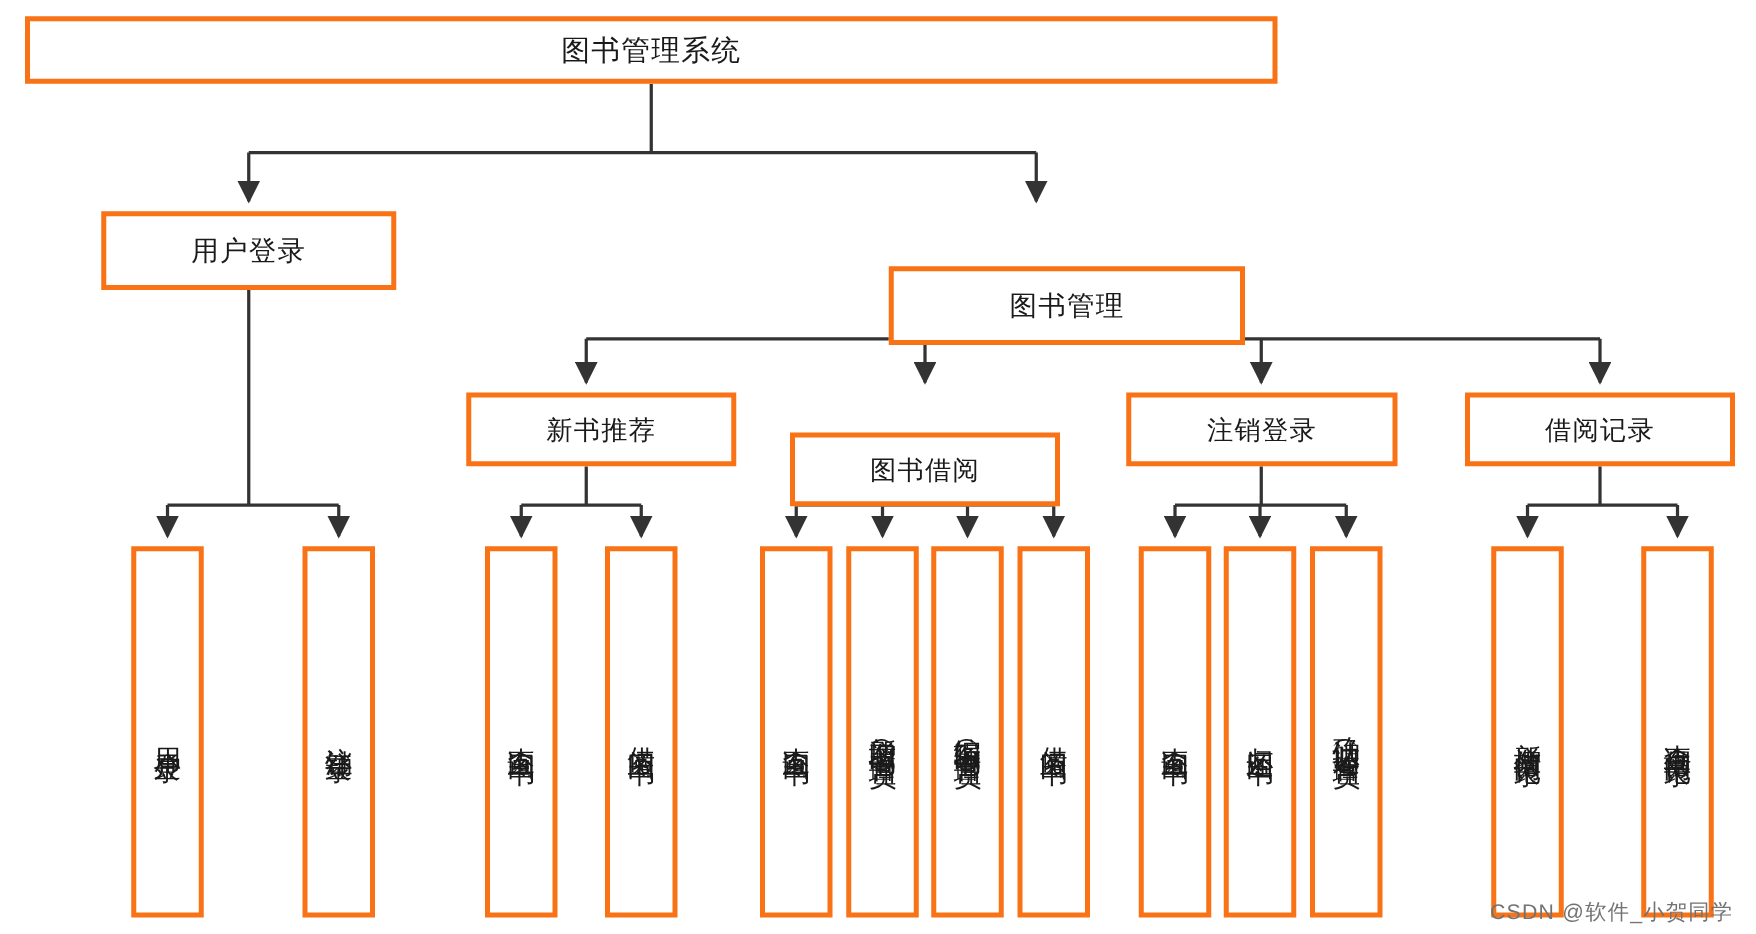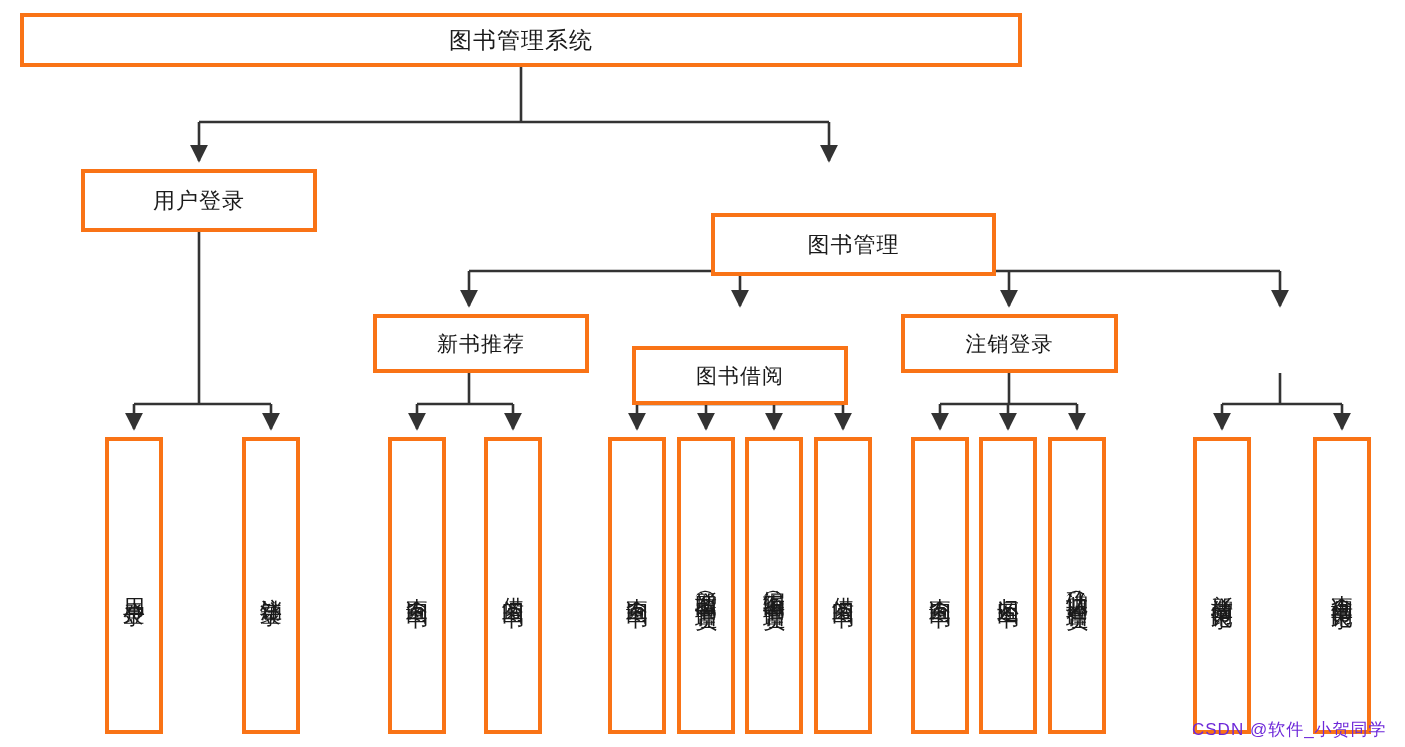--- a/index.html
+++ b/index.html
@@ -62,21 +62,21 @@
     display: block;
   }
   .htext {
     white-space: nowrap;
     letter-spacing: 1px;
     display: block;
   }
   .watermark {
     position: absolute;
     font-size: 17px;
-    color: #6d28d9;
+    color: #737373;
     letter-spacing: 1px;
     white-space: nowrap;
     z-index: 5;
     font-family: "Liberation Sans", "DejaVu Sans", sans-serif;
   }
 </style>
 </head>
 <body>
 
 <div id="canvas">
@@ -158,20 +158,23 @@
 
   <div class="node level3" style="left:361px; top:314px; width:216px; height:59px;margin-left:12px;">
     <span class="htext">新书推荐</span>
   </div>
   <div class="node level3" style="left:632px; top:314px; width:216px; height:59px;margin-top:32px;">
     <span class="htext">图书借阅</span>
   </div>
   <div class="node level3" style="left:901px; top:314px; width:217px; height:59px;">
     <span class="htext">注销登录</span>
   </div>
+  <div class="node level3" style="left:1172px; top:314px; width:216px; height:59px;">
+    <span class="htext">借阅记录</span>
+  </div>
 
   <div class="node leaf" style="left:105px; top:437px; width:58px; height:297px;">
     <span class="vtext">用户登录</span>
   </div>
   <div class="node leaf" style="left:242px; top:437px; width:58px; height:297px;">
     <span class="vtext">注销登录</span>
   </div>
 
   <div class="node leaf" style="left:388px; top:437px; width:58px; height:297px;">
     <span class="vtext">查询图书</span>

